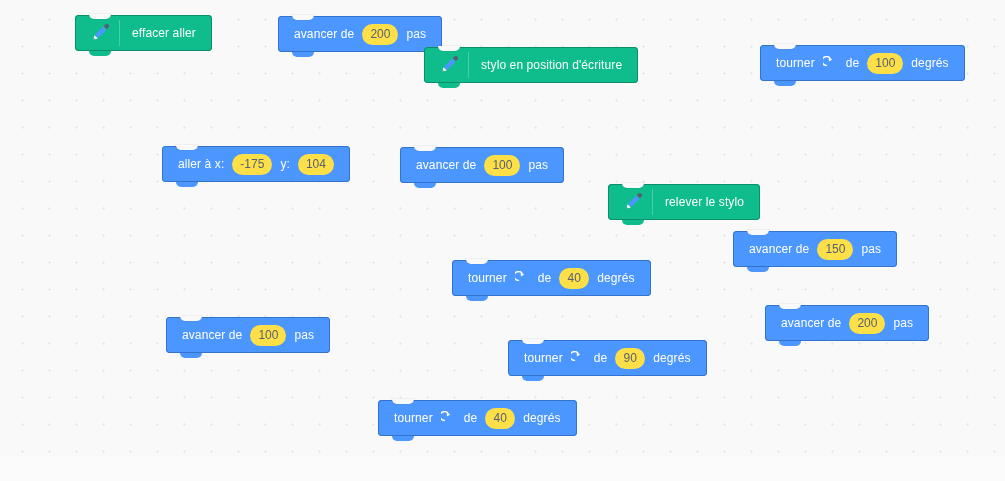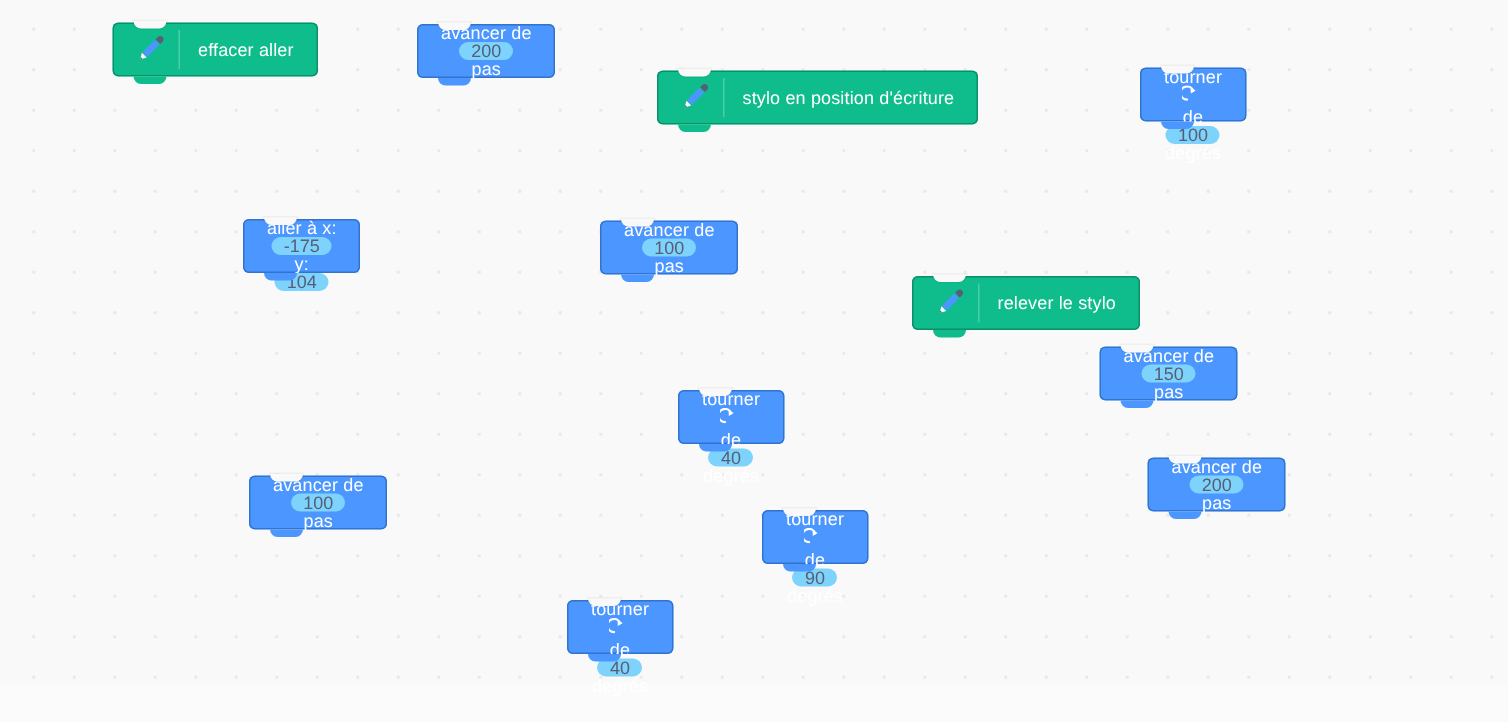--- a/index.html
+++ b/index.html
@@ -49,21 +49,20 @@
     color: #ffffff;
     font-size: 12px;
     line-height: 1;
     white-space: nowrap;
     cursor: grab;
     user-select: none;
   }
   .block.motion {
     background: #4c97ff;
     box-shadow: 0 0 0 1px #3373cc inset;
-    flex-direction: column;
   }
   .block.pen {
     background: #0fbd8c;
     box-shadow: 0 0 0 1px #0b8e69 inset;
   }
 
   
   .block::before {
     content: "";
     position: absolute;
@@ -101,21 +100,21 @@
 
   
   .num-field {
     display: inline-flex;
     align-items: center;
     justify-content: center;
     min-width: 30px;
     height: 21px;
     margin: 0 4px;
     padding: 0 8px;
-    background: #7dd3fc;
+    background: #fde047;
     color: #575e75;
     border-radius: 11px;
     font-size: 12px;
     box-sizing: border-box;
     cursor: text;
   }
 
   
   .pen-icon-wrap {
     display: flex;
@@ -157,21 +156,21 @@
         </svg>
       </span>
       <span class="pen-divider"></span>
       <span class="label">effacer aller</span>
     </div>
     <div class="block motion" style="left: 278px; top: 16px;">
       <span class="label">avancer de</span>
       <span class="num-field">200</span>
       <span class="label">pas</span>
     </div>
-    <div class="block pen" style="left: 438px; top: 47px; justify-content: space-between;">
+    <div class="block pen" style="left: 424px; top: 47px; justify-content: space-between;">
       <span class="pen-icon-wrap">
         <svg width="24" height="24" viewBox="0 0 24 24" aria-hidden="true">
           <path d="M17.2 3.6c.9-.9 2.3-.9 3.2 0 .9.9.9 2.3 0 3.2l-1.5 1.5-3.2-3.2 1.5-1.5z" fill="#575e75"></path>
           <path d="M15.1 5.7l3.2 3.2-8.1 8.1-3.2-3.2 8.1-8.1z" fill="#4c97ff"></path>
           <path d="M6.6 14.2l3.2 3.2-4.4 1.2 1.2-4.4z" fill="#ffffff"></path>
           <path d="M5.4 18.6l1.6-.45-1.15-1.15-.45 1.6z" fill="#575e75"></path>
         </svg>
       </span>
       <span class="pen-divider"></span>
       <span class="label">stylo en position d'écriture</span>

